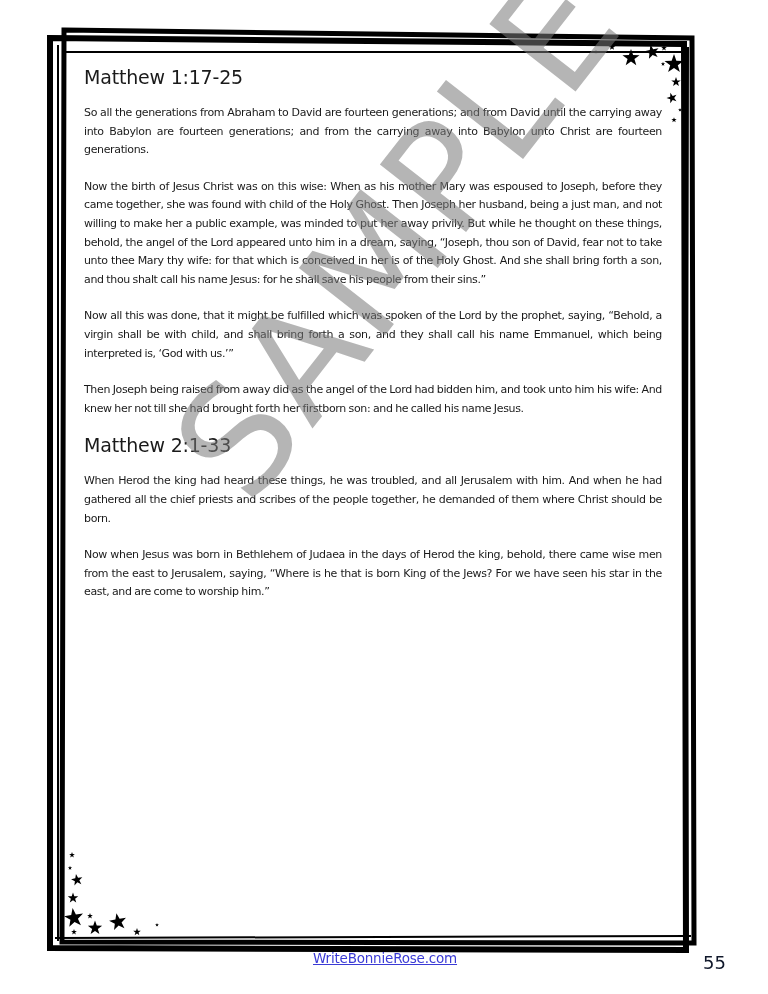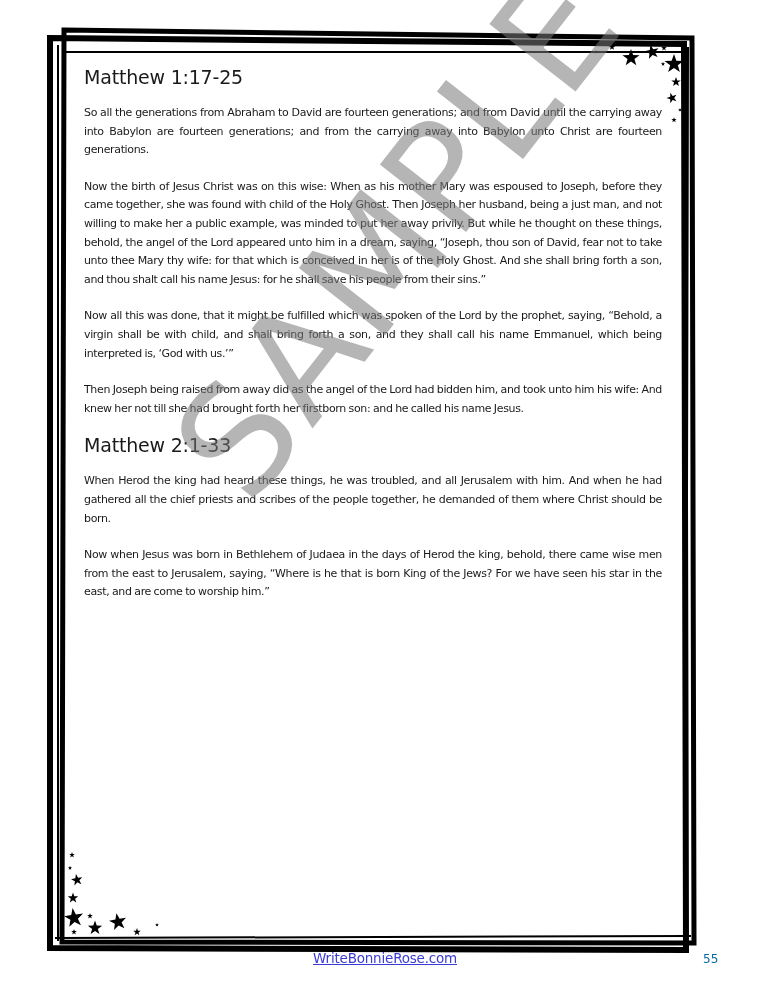--- a/index.html
+++ b/index.html
@@ -78,22 +78,22 @@
       font-size: 13.5px;
       color: #3b3bd6;
       text-decoration: underline;
       letter-spacing: -0.2px;
       text-align: center;
     }
     .page-number {
       position: absolute;
       left: 703px;
       top: 952px;
-      font-size: 12px;
-      color: #0369a1;
+      font-size: 18px;
+      color: #0f172a;
     }
   </style>
 </head>
 <body>
 
 <div class="page">
 
   <svg class="frame-svg" viewBox="0 0 768 994" xmlns="http://www.w3.org/2000/svg">
     <g fill="none" stroke="#000" stroke-linecap="square">
 

